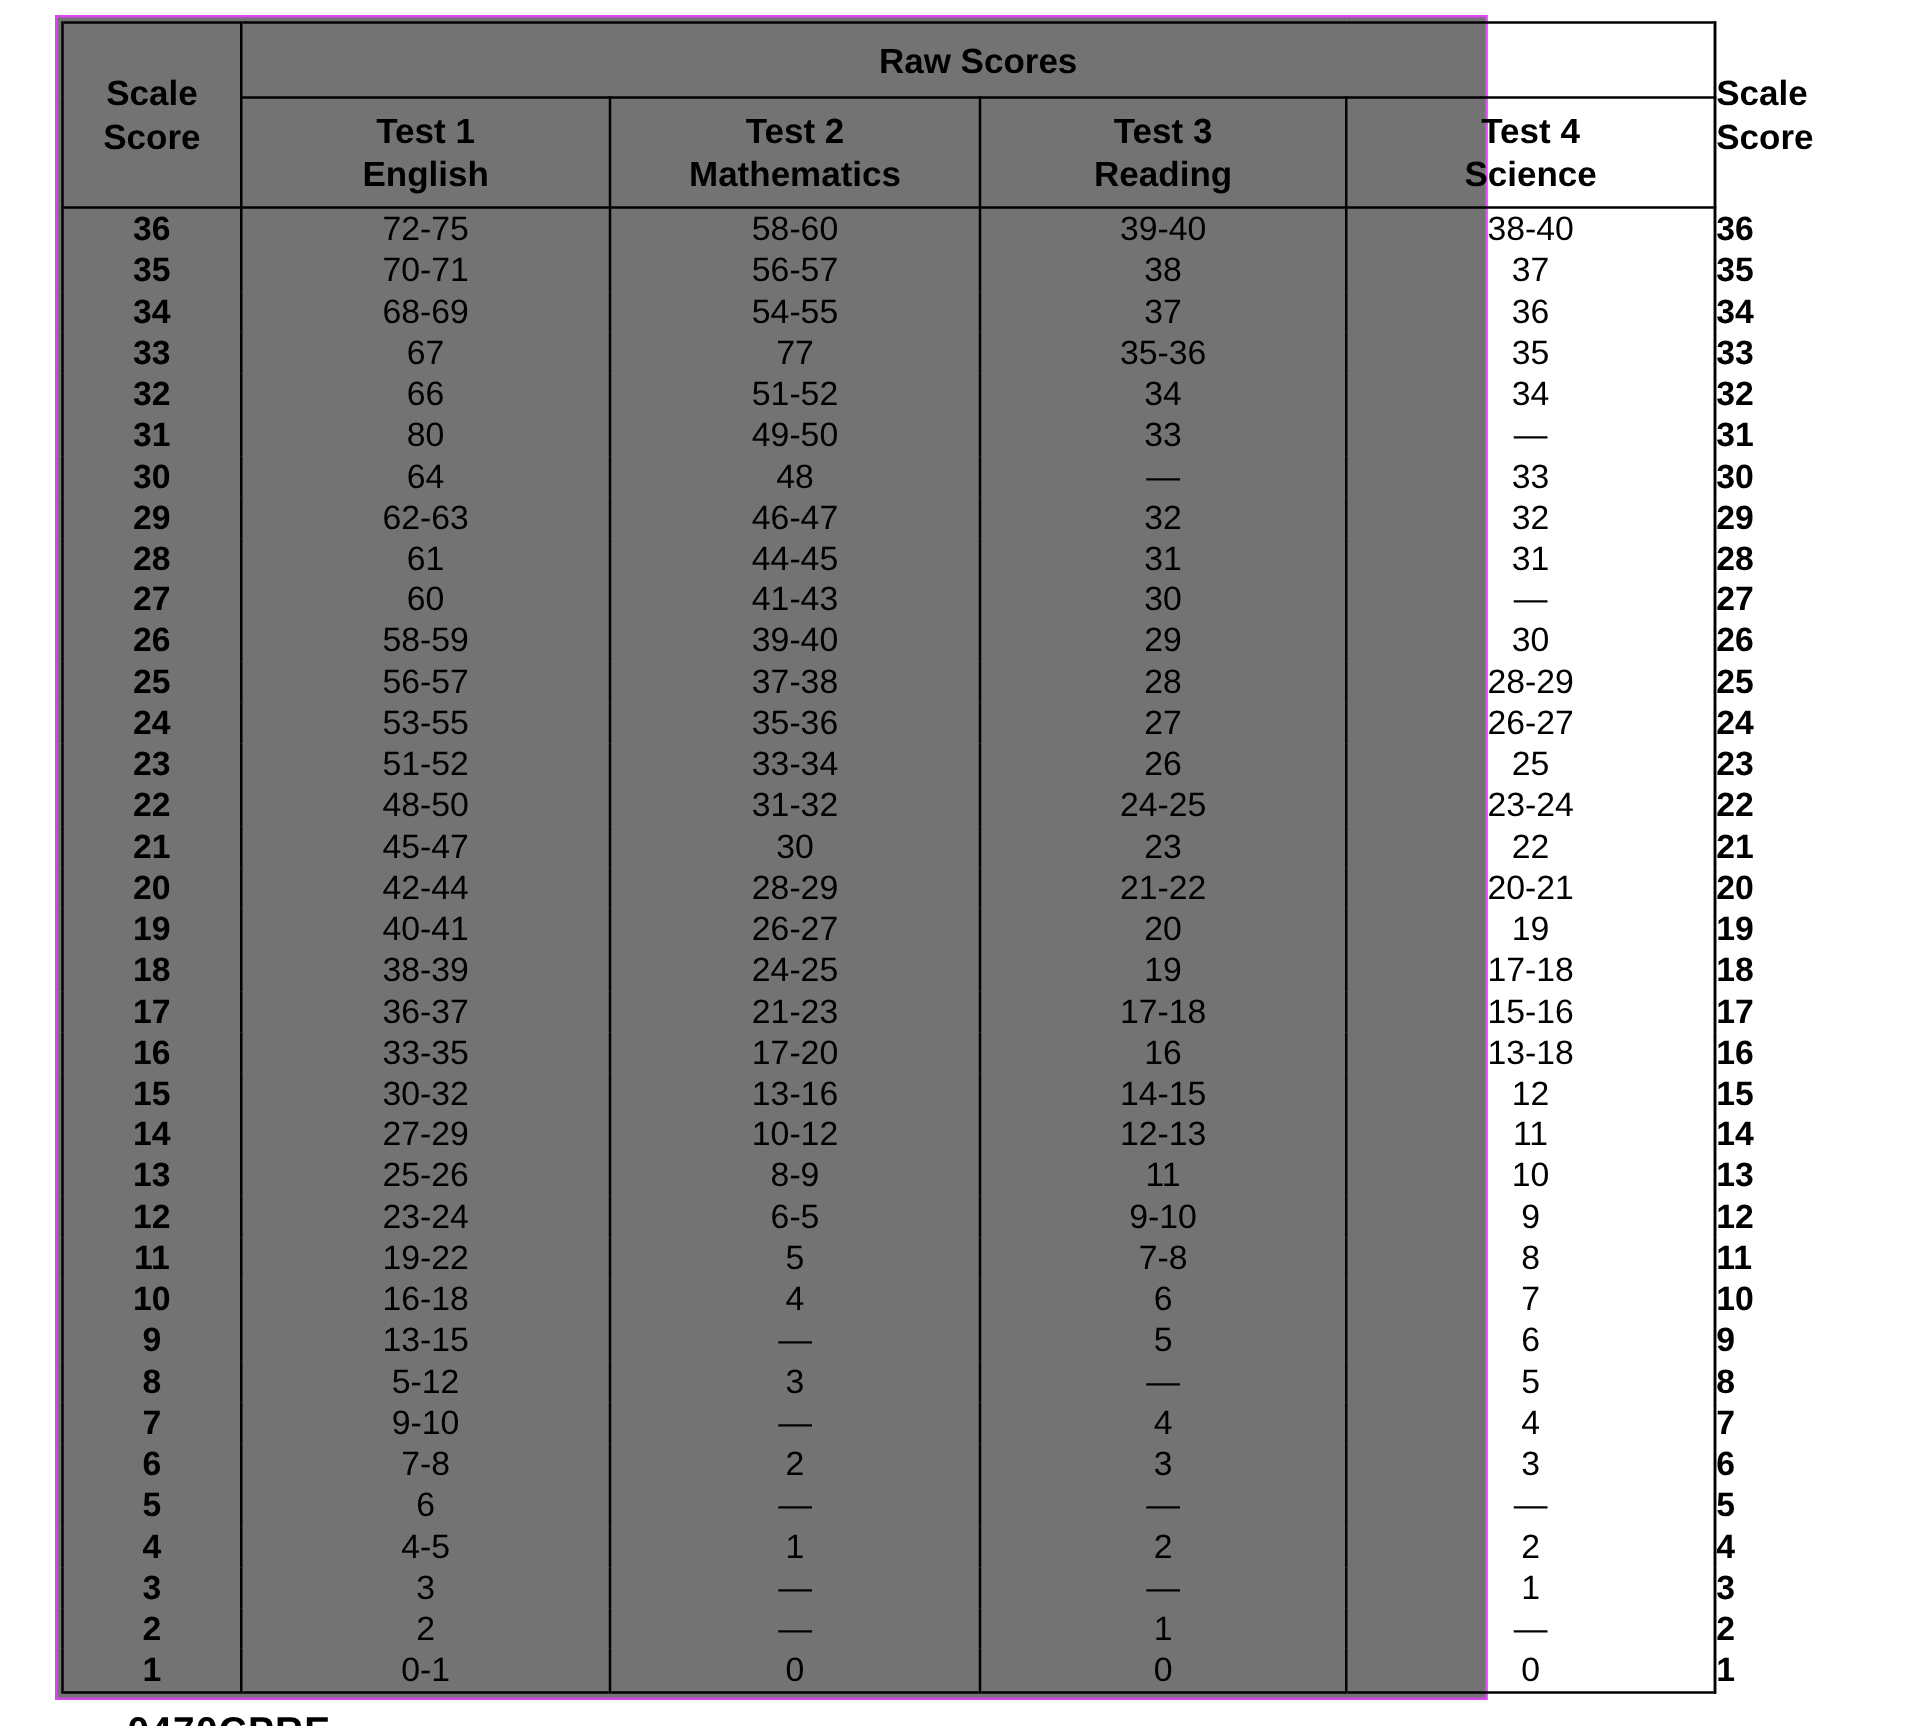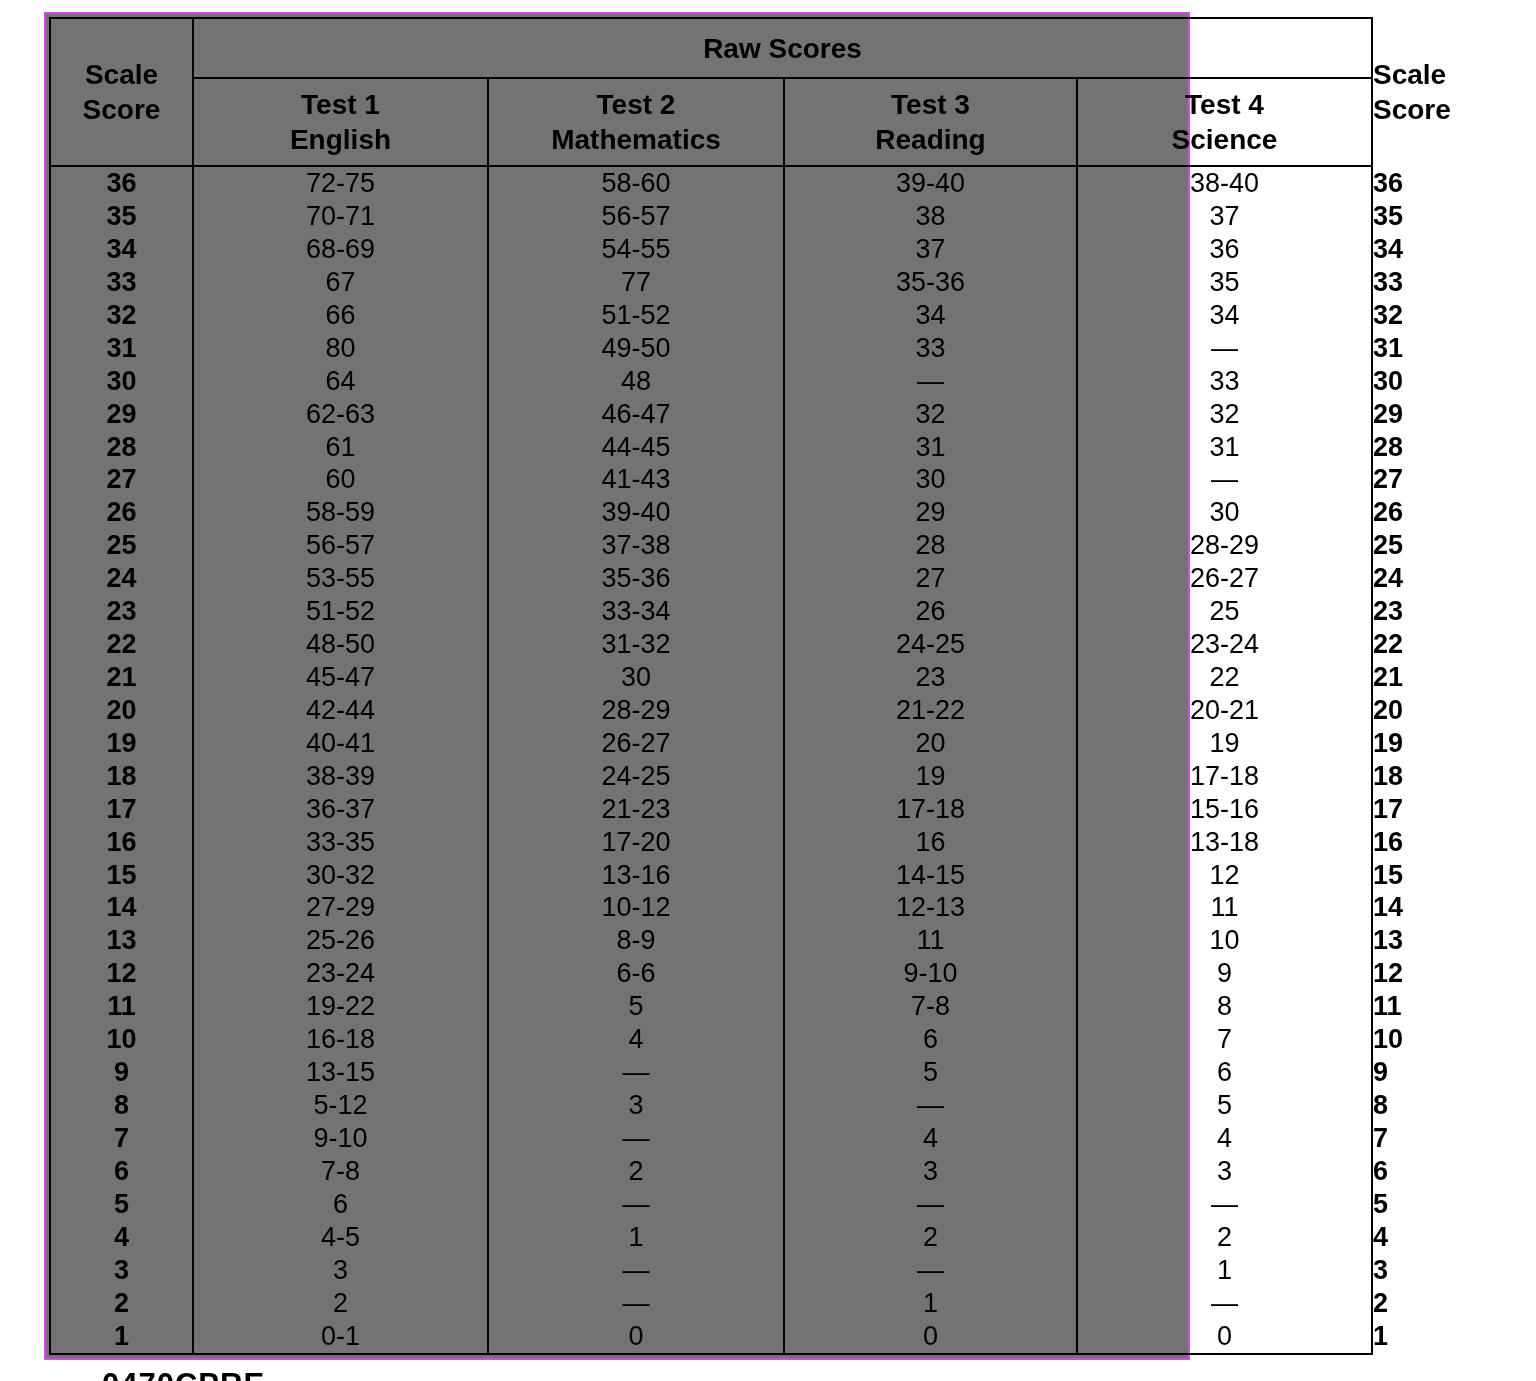--- a/index.html
+++ b/index.html
@@ -299,21 +299,21 @@
             <td class="scale-cell">13</td>
             <td>25-26</td>
             <td>8-9</td>
             <td>11</td>
             <td>10</td>
             <td class="scale-cell">13</td>
           </tr>
           <tr>
             <td class="scale-cell">12</td>
             <td>23-24</td>
-            <td>6-6</td>
+            <td>6-5</td>
             <td>9-10</td>
             <td>9</td>
             <td class="scale-cell">12</td>
           </tr>
           <tr>
             <td class="scale-cell">11</td>
             <td>19-22</td>
             <td>5</td>
             <td>7-8</td>
             <td>8</td>

